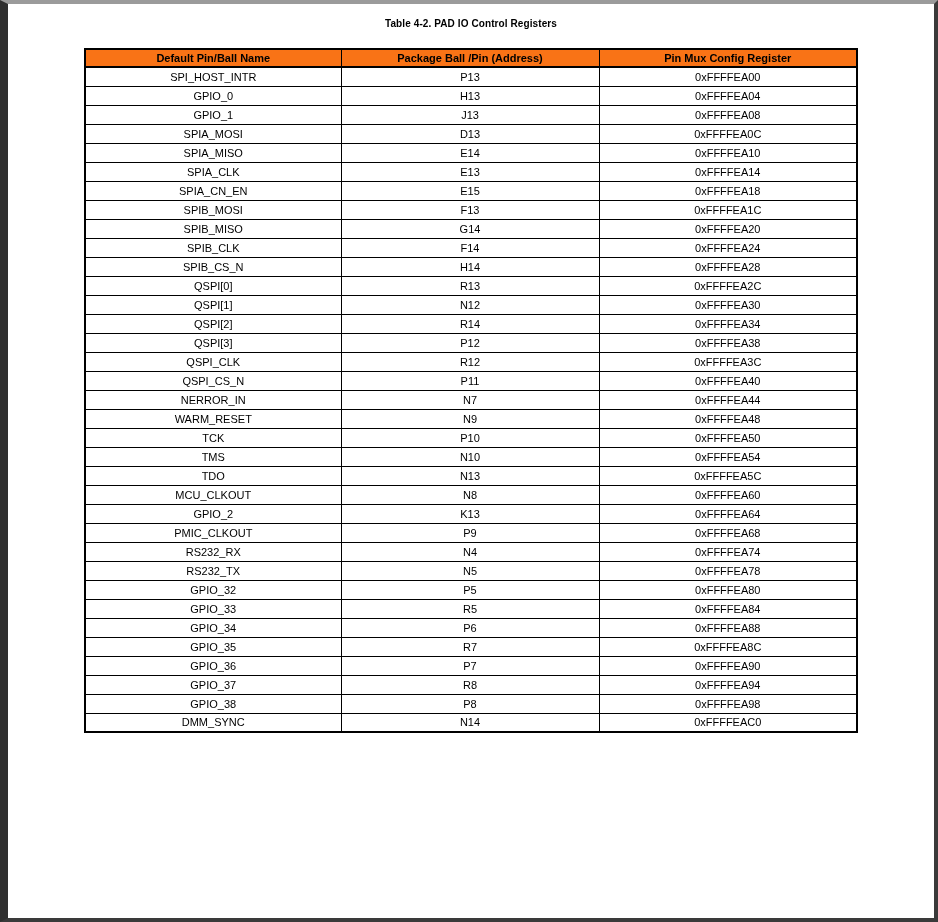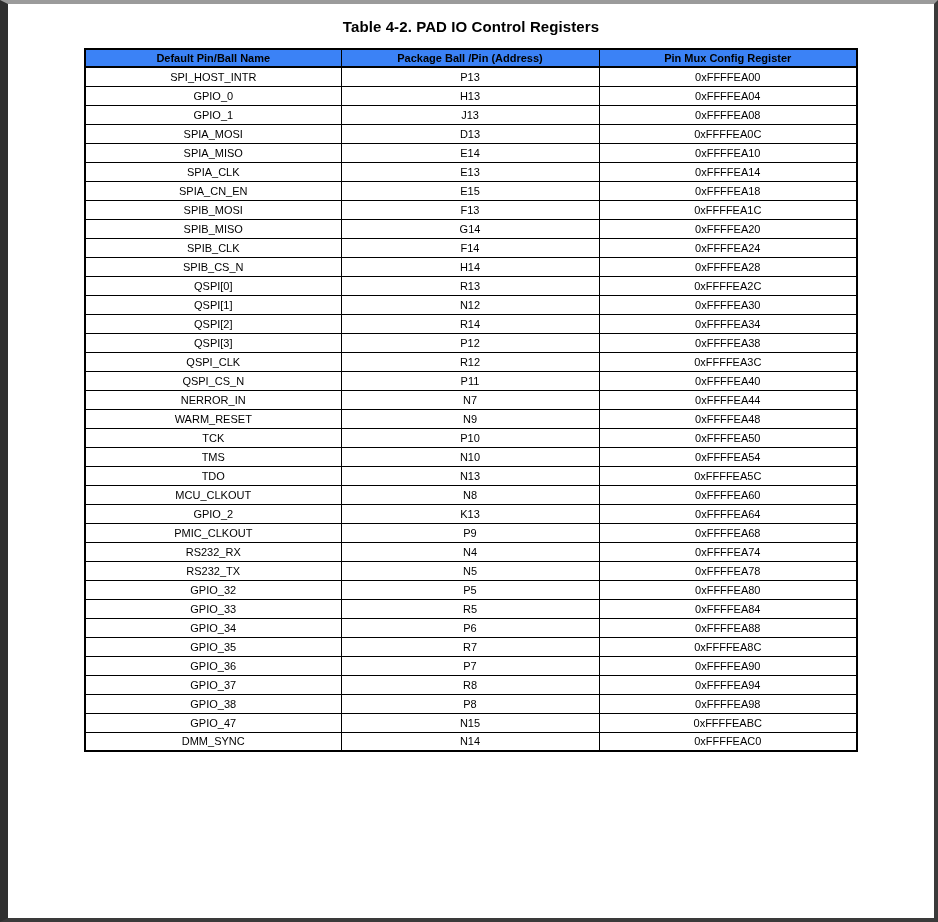--- a/index.html
+++ b/index.html
@@ -20,21 +20,21 @@
     border-right: 4px solid #3a3a3a;
     border-bottom: 4px solid #3a3a3a;
     position: relative;
   }
   .doc-title {
     position: absolute;
     top: 14px;
     left: 0;
     width: 100%;
     text-align: center;
-    font-size: 15px;
+    font-size: 10px;
     font-weight: bold;
     letter-spacing: 0.1px;
   }
   table.reg-table {
     position: absolute;
     top: 44px;
     left: 76px; 
     border-collapse: collapse;
     table-layout: fixed;
     width: 772px;
@@ -47,21 +47,21 @@
     border: 1px solid #000000;
     text-align: center;
     vertical-align: middle;
     font-size: 11px;
     height: 19px;
     padding: 0 4px;
     overflow: hidden;
     white-space: nowrap;
   }
   table.reg-table th {
-    background: #3b82f6;
+    background: #f97316;
     font-weight: bold;
     border-bottom: 2px solid #000000;
     height: 18px;
   }
 </style>
 </head>
 <body>
 
 <div class="page-frame">
 
@@ -284,25 +284,20 @@
           <td>R8</td>
           <td>0xFFFFEA94</td>
         </tr>
 
         <tr>
           <td>GPIO_38</td>
           <td>P8</td>
           <td>0xFFFFEA98</td>
         </tr>
 
-        <tr>
-          <td>GPIO_47</td>
-          <td>N15</td>
-          <td>0xFFFFEABC</td>
-        </tr>
 
         <tr>
           <td>DMM_SYNC</td>
           <td>N14</td>
           <td>0xFFFFEAC0</td>
         </tr>
       </tbody>
   </table>
 
 </div>

